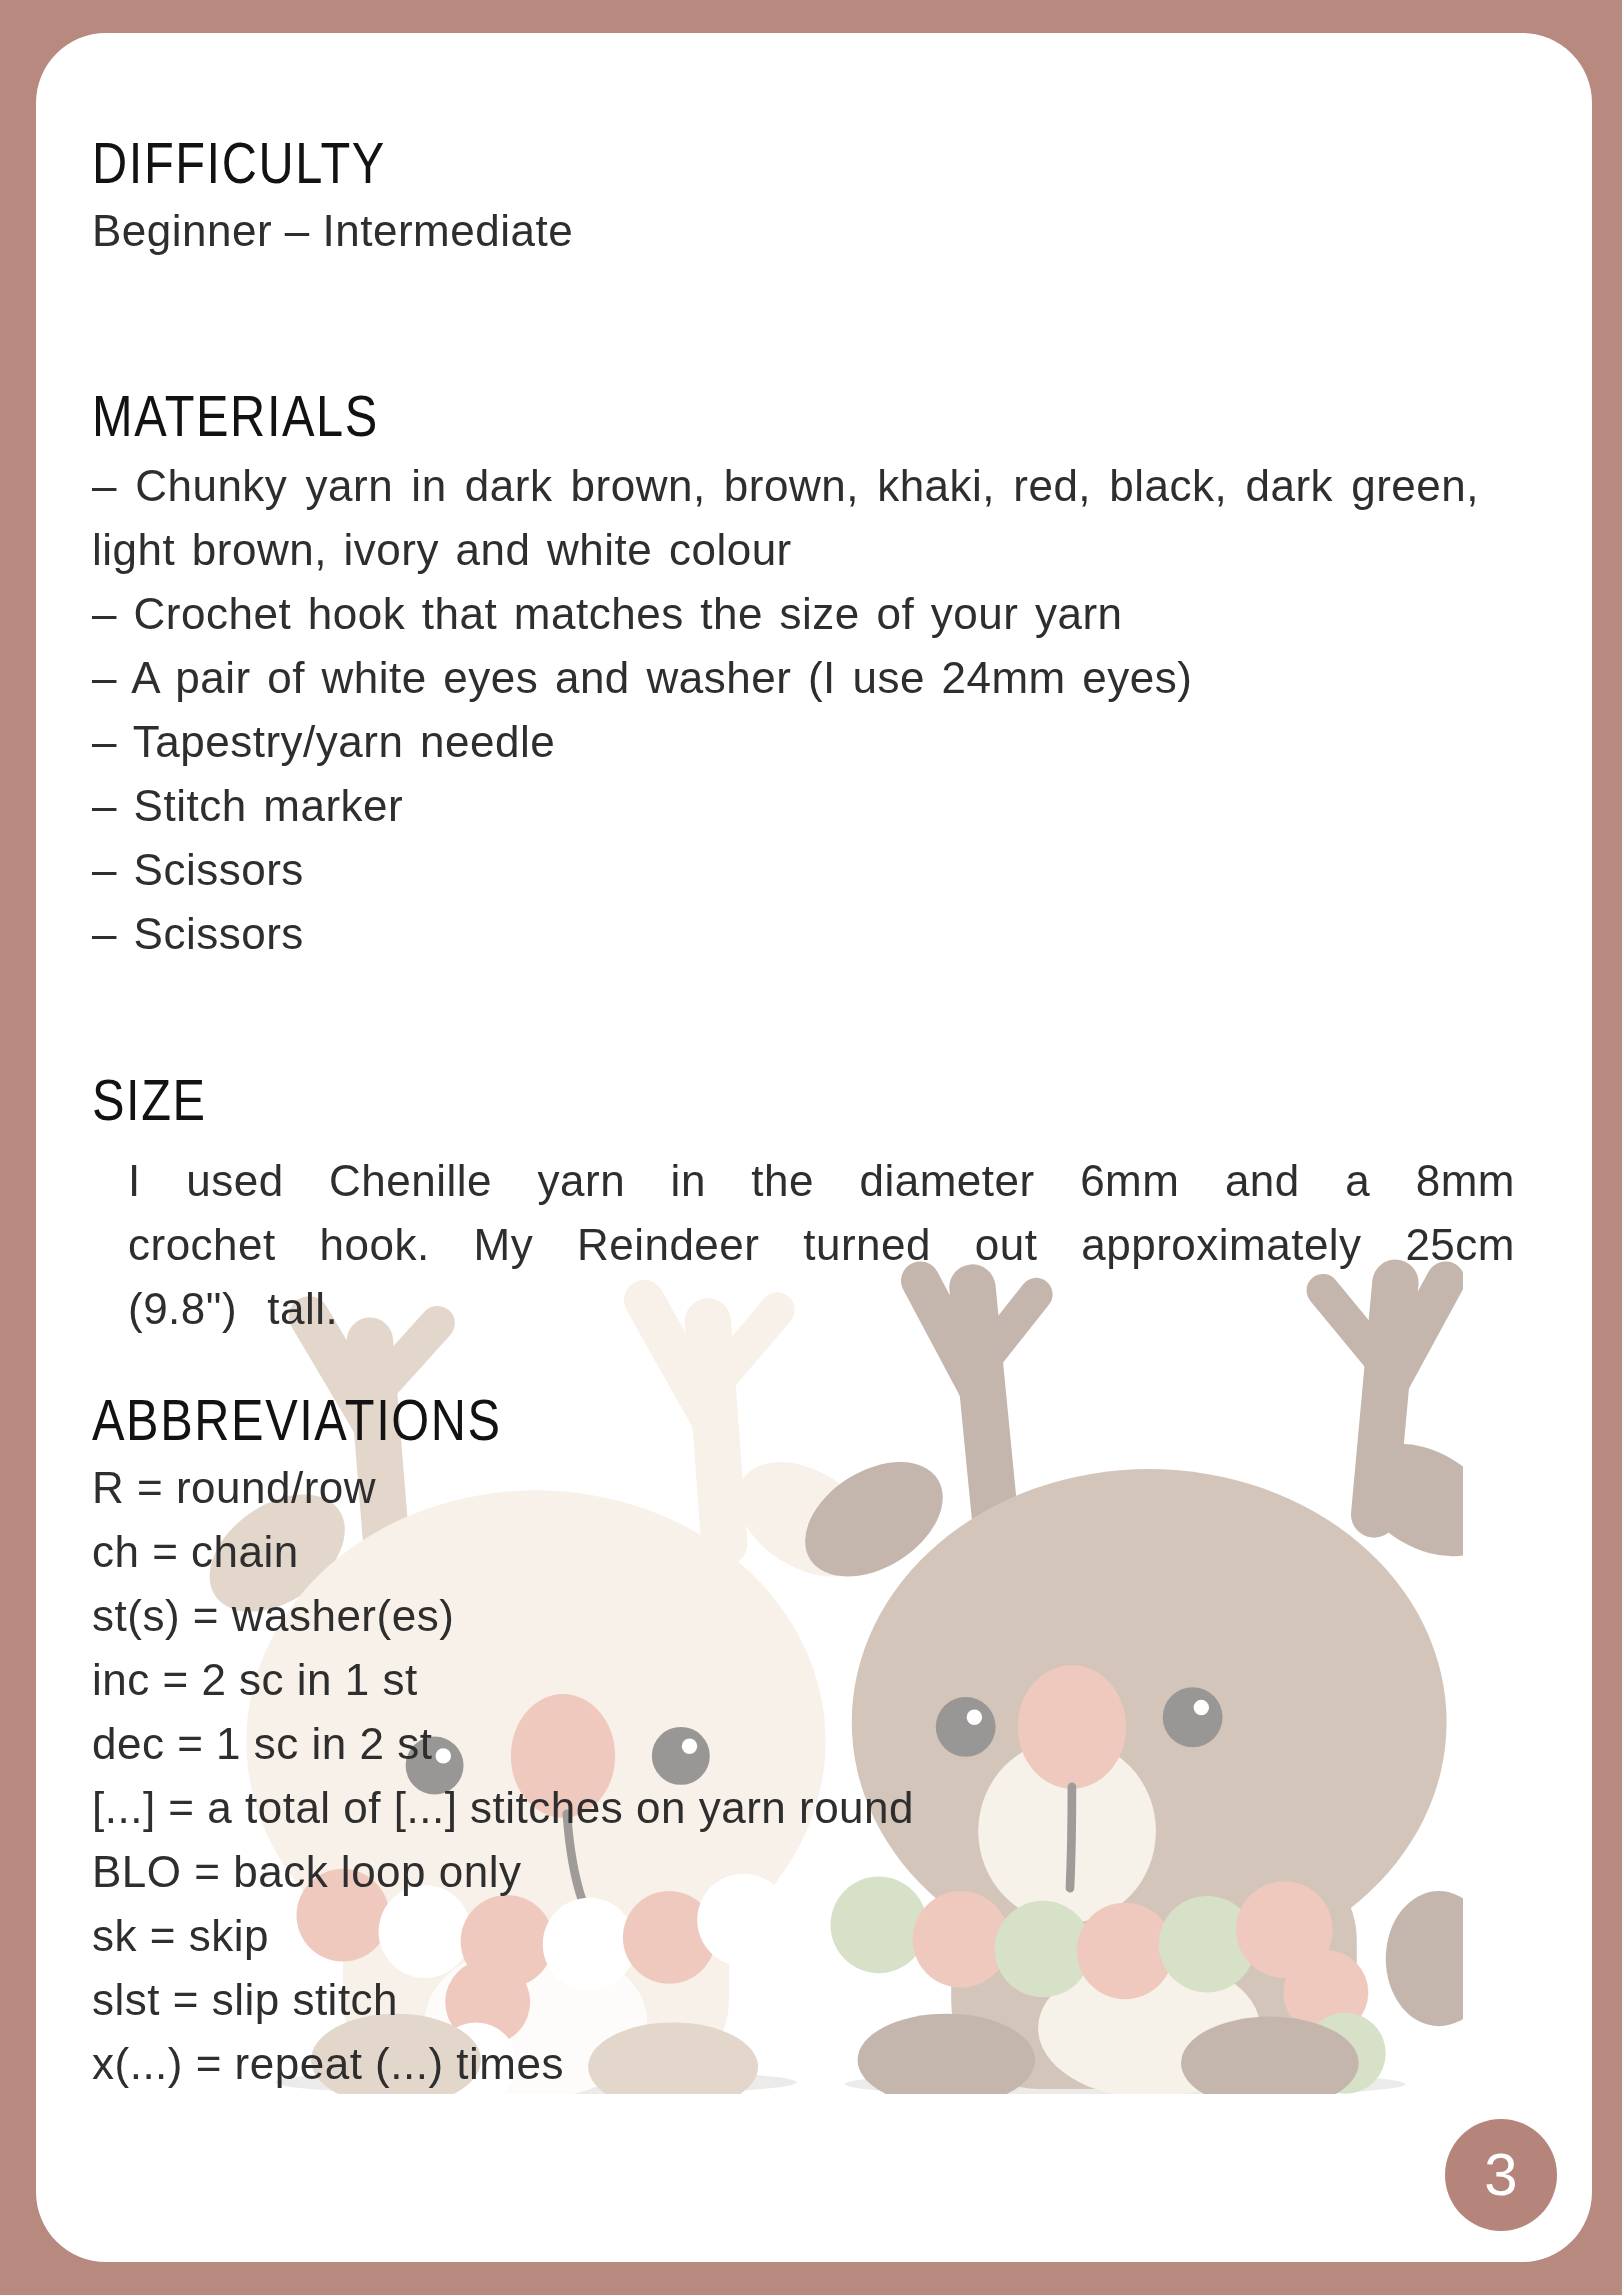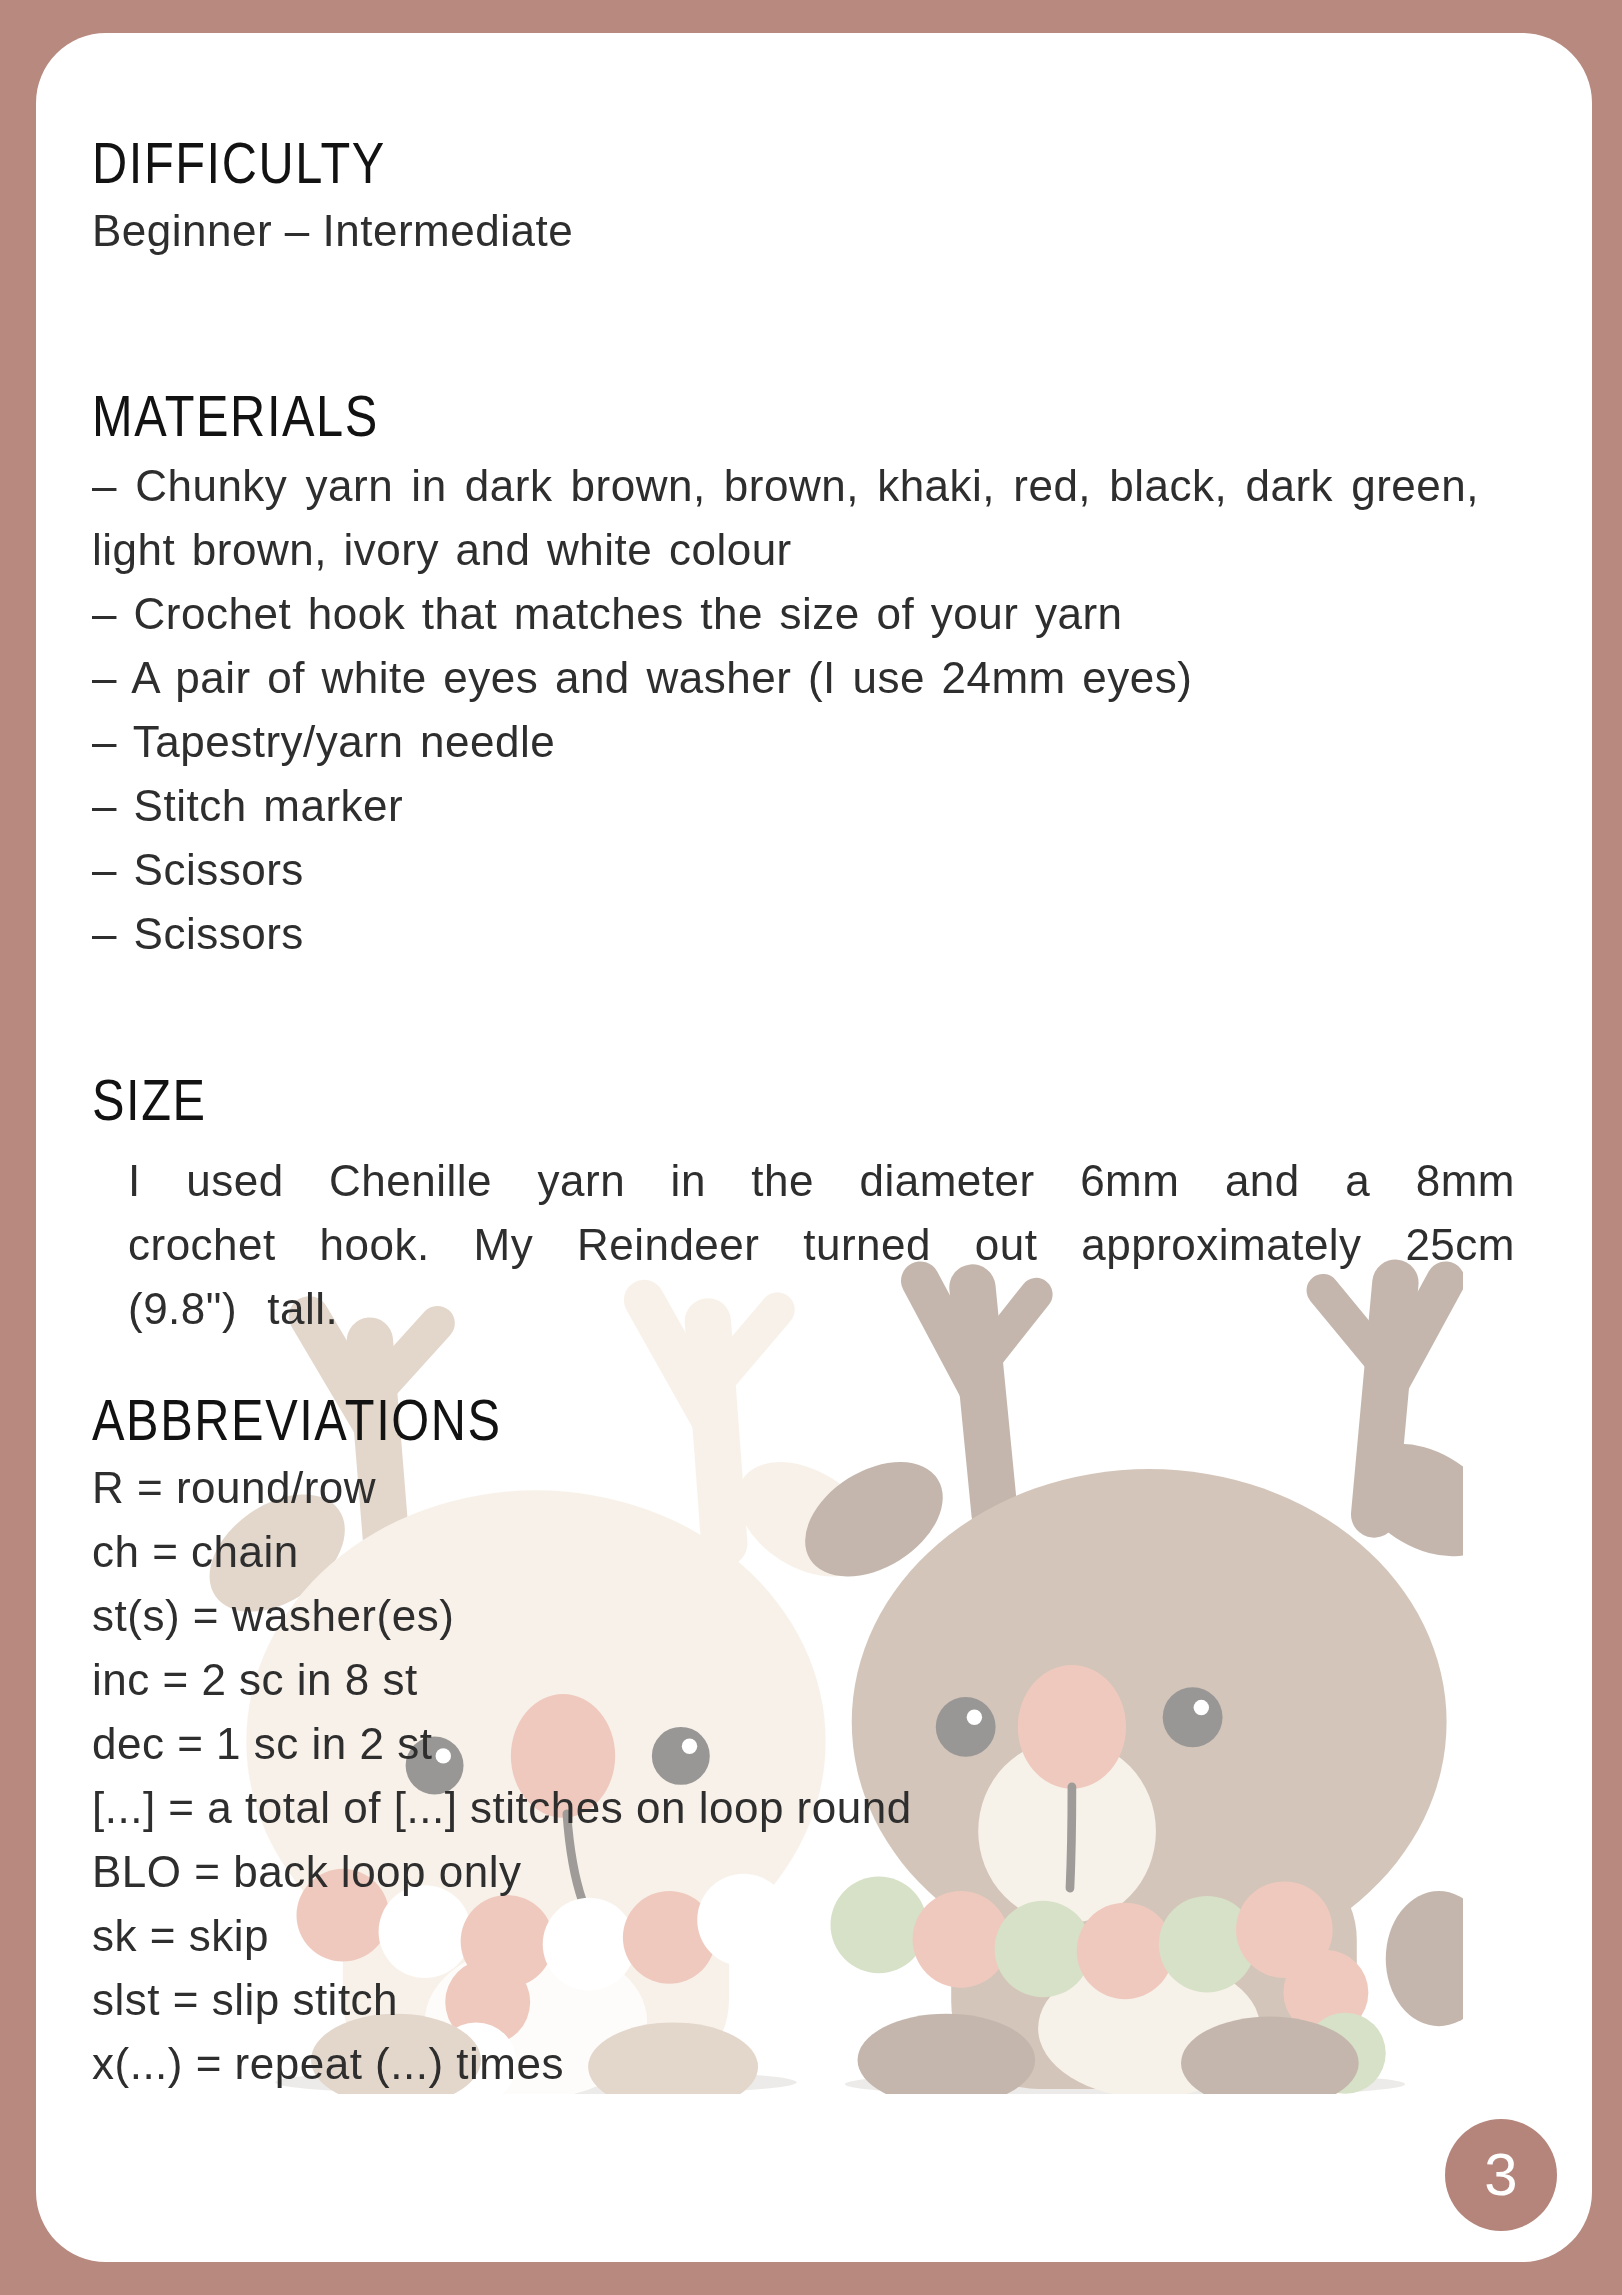--- a/index.html
+++ b/index.html
@@ -153,23 +153,23 @@
   </div>
 
   <div class="heading h-size">SIZE</div>
   <div class="bodytext t-size size-block just">I used Chenille yarn in the diameter 6mm and a 8mm crochet hook. My Reindeer turned out approximately 25cm (9.8") tall.</div>
 
   <div class="heading h-abbr">ABBREVIATIONS</div>
   <div class="bodytext t-abbr">
     <div>R = round/row</div>
     <div>ch = chain</div>
     <div>st(s) = washer(es)</div>
-    <div>inc = 2 sc in 8 st</div>
+    <div>inc = 2 sc in 1 st</div>
     <div>dec = 1 sc in 2 st</div>
-    <div>[...] = a total of [...] stitches on loop round</div>
+    <div>[...] = a total of [...] stitches on yarn round</div>
     <div>BLO = back loop only</div>
     <div>sk = skip</div>
     <div>slst = slip stitch</div>
     <div>x(...) = repeat (...) times</div>
   </div>
 
 </div>
 
 <div class="badge">
   <span>3</span>

